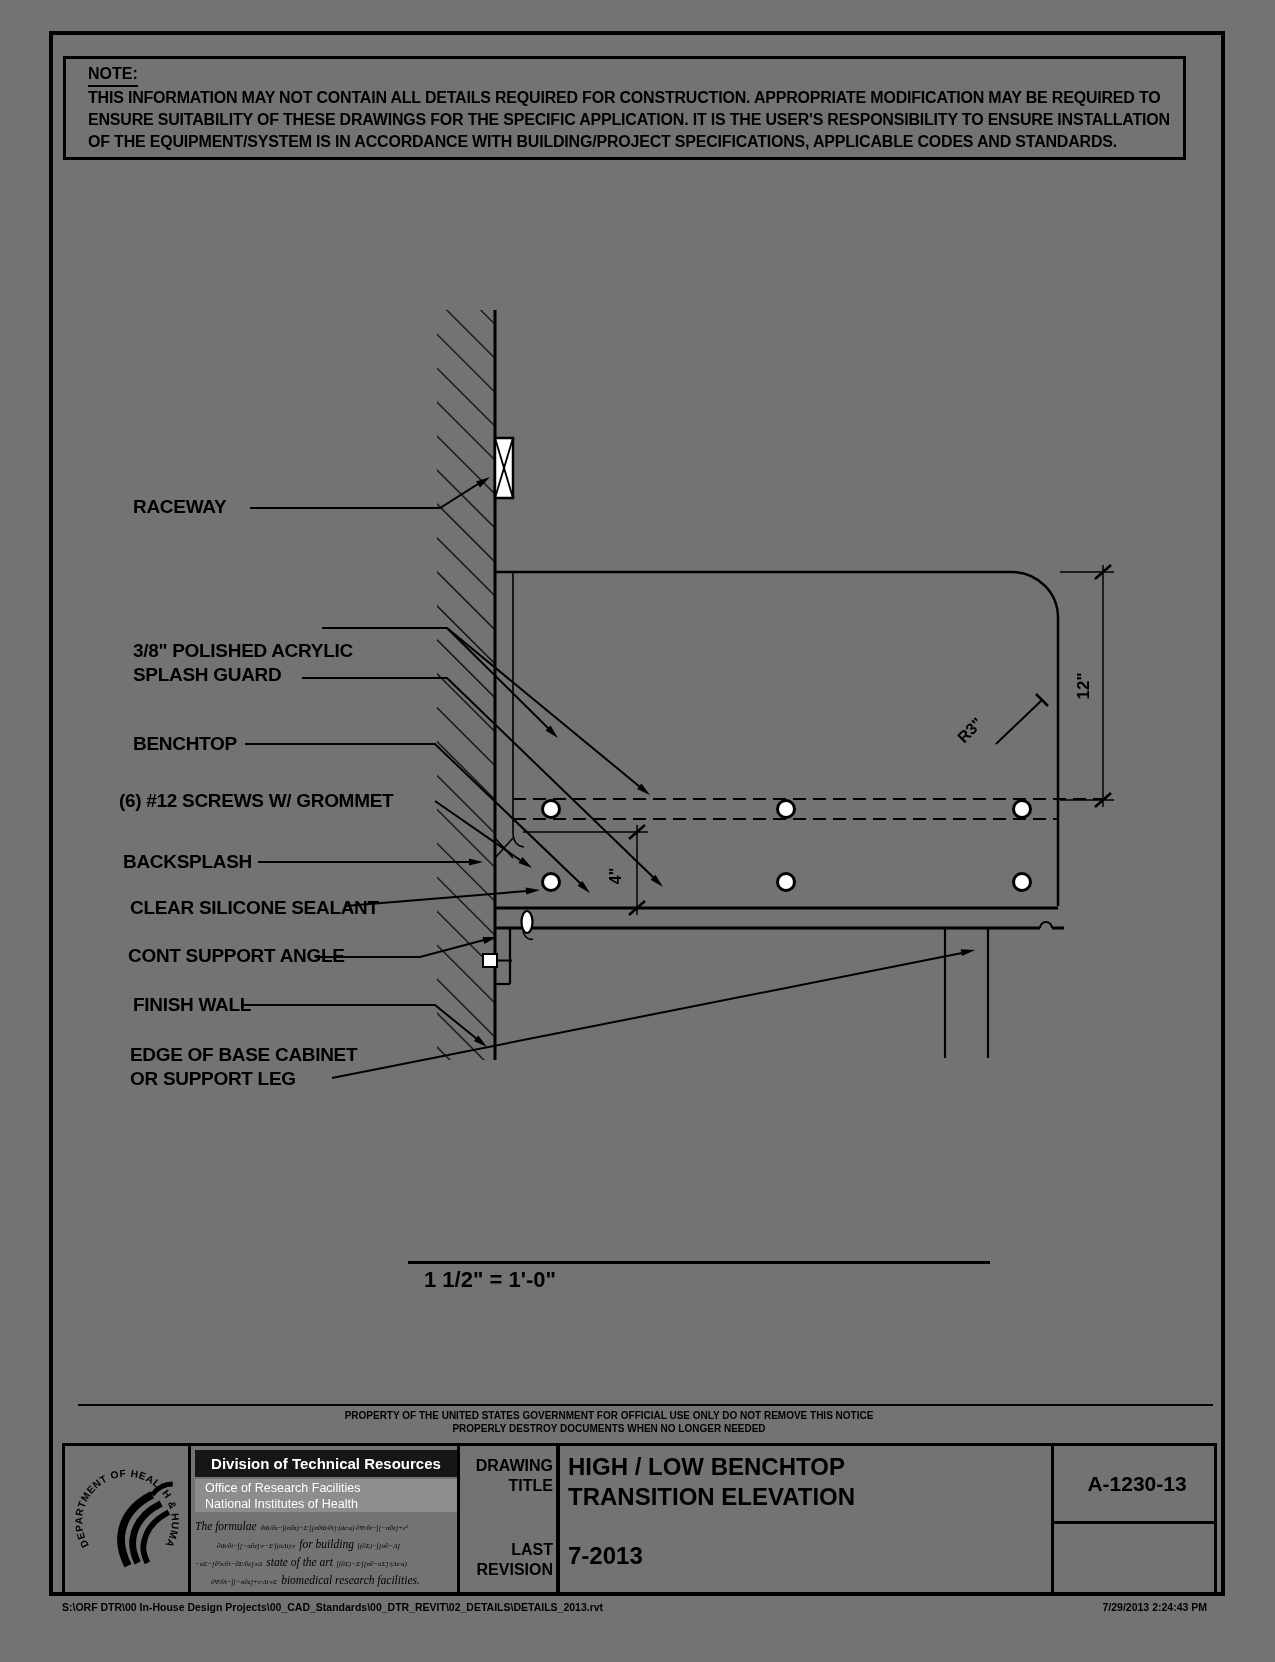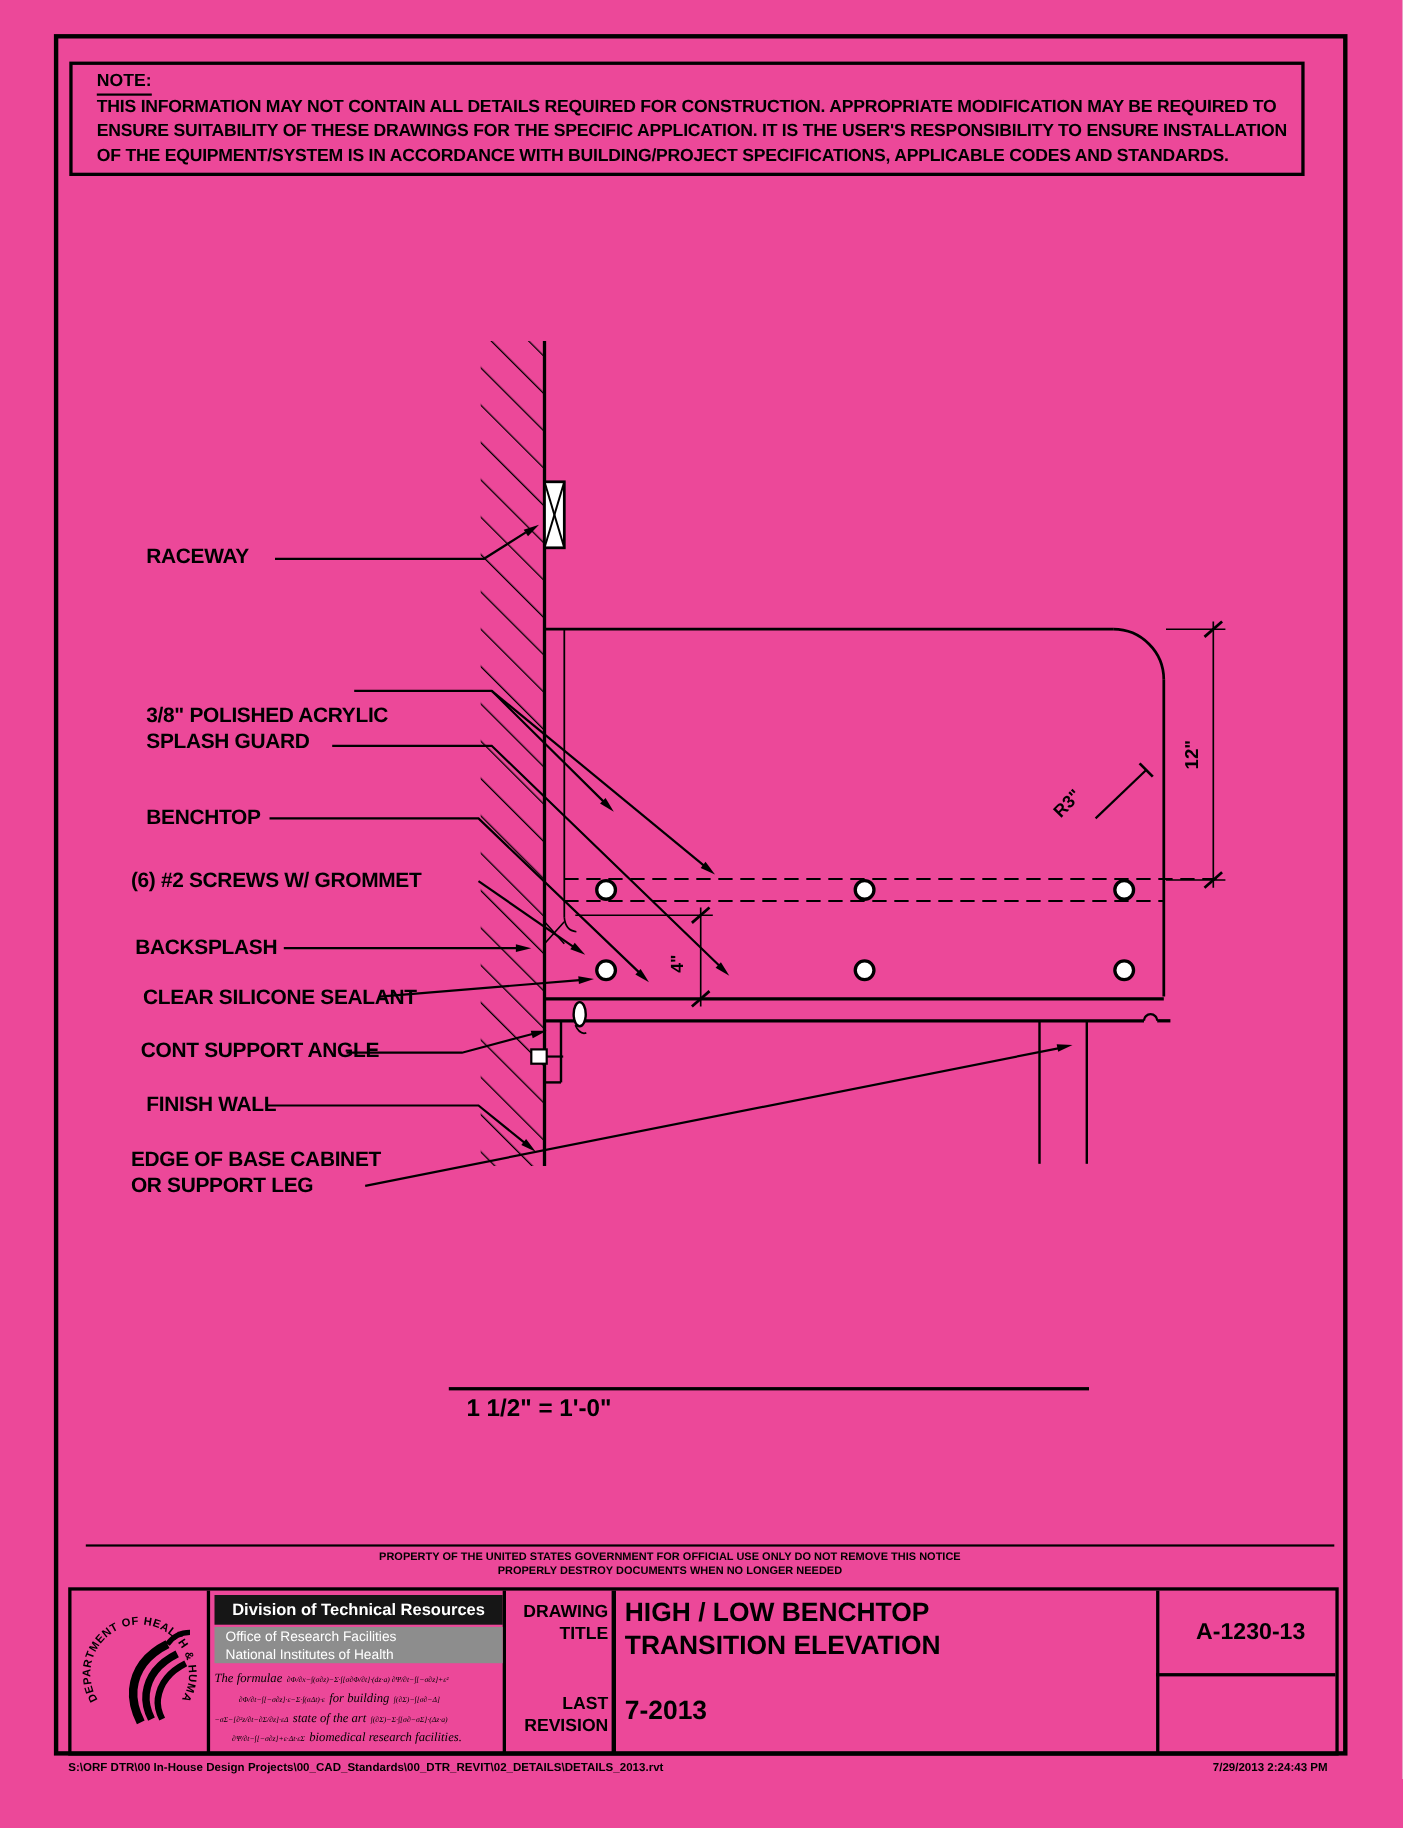--- a/index.html
+++ b/index.html
@@ -1,16 +1,16 @@
 <!DOCTYPE html>
 <html><head>
 <meta charset="utf-8">
 <style>
   html,body{margin:0;padding:0;background:#e8e8e8;}
-  #page{position:relative;width:1275px;height:1662px;background:#ec4899;overflow:hidden;
+  #page{position:relative;width:1275px;height:1662px;background:#737373;overflow:hidden;
         font-family:"Liberation Sans",sans-serif;color:#000;}
   .abs{position:absolute;}
   #outer-border{left:49px;top:31px;width:1176px;height:1565px;border:4px solid #000;box-sizing:border-box;}
   #note-box{left:63px;top:56px;width:1123px;height:104px;border:3px solid #000;box-sizing:border-box;
             padding:4px 0 0 22px;}
   #note-box .ttl{font:bold 16px/22px "Liberation Sans",sans-serif;border-bottom:2px solid #000;display:inline-block;}
   #note-box .ln{font:bold 16px/22px "Liberation Sans",sans-serif;letter-spacing:-0.2px;white-space:nowrap;}
   .lbl{position:absolute;font:bold 19px/23.5px "Liberation Sans",sans-serif;letter-spacing:-0.3px;
        white-space:pre-line;}
   #view-title{left:415px;top:1231px;font:600 26px/30px "Liberation Sans",sans-serif;white-space:nowrap;}
@@ -168,26 +168,26 @@
       <polygon points="497,937 484.3,943.9 482.5,937.1"></polygon>
       <polygon points="487,1047 473.9,1040.9 478.3,1035.5"></polygon>
       <polygon points="975,950 962,956.1 960.6,949.3"></polygon>
     </g>
   </svg>
 
   <div class="lbl" style="left:133px;top:495px;">RACEWAY</div>
   <div class="lbl" style="left:133px;top:639px;line-height:24px;">3/8" POLISHED ACRYLIC
 SPLASH GUARD</div>
   <div class="lbl" style="left:133px;top:732px;">BENCHTOP</div>
-  <div class="lbl" style="left:119px;top:789px;">(6) #2 SCREWS W/ GROMMET</div>
+  <div class="lbl" style="left:119px;top:789px;">(6) #12 SCREWS W/ GROMMET</div>
   <div class="lbl" style="left:123px;top:850px;">BACKSPLASH</div>
   <div class="lbl" style="left:130px;top:896px;">CLEAR SILICONE SEALANT</div>
   <div class="lbl" style="left:128px;top:944px;">CONT SUPPORT ANGLE</div>
   <div class="lbl" style="left:133px;top:993px;">FINISH WALL</div>
-  <div class="lbl" style="left:119px;top:1043px;line-height:24px;">EDGE OF BASE CABINET
+  <div class="lbl" style="left:130px;top:1043px;line-height:24px;">EDGE OF BASE CABINET
 OR SUPPORT LEG</div>
 
   <div id="view-underline" class="abs"></div>
   <div id="view-scale" class="abs">1 1/2" = 1'-0"</div>
 
   <div id="thin-sep" class="abs"></div>
   <div class="abs notice" style="top:1422px;">PROPERLY DESTROY DOCUMENTS WHEN NO LONGER NEEDED</div>
   <div class="abs notice" style="top:1409px;">PROPERTY OF THE UNITED STATES GOVERNMENT FOR OFFICIAL USE ONLY DO NOT REMOVE THIS NOTICE</div>
 
   <div id="title-block" class="abs">

